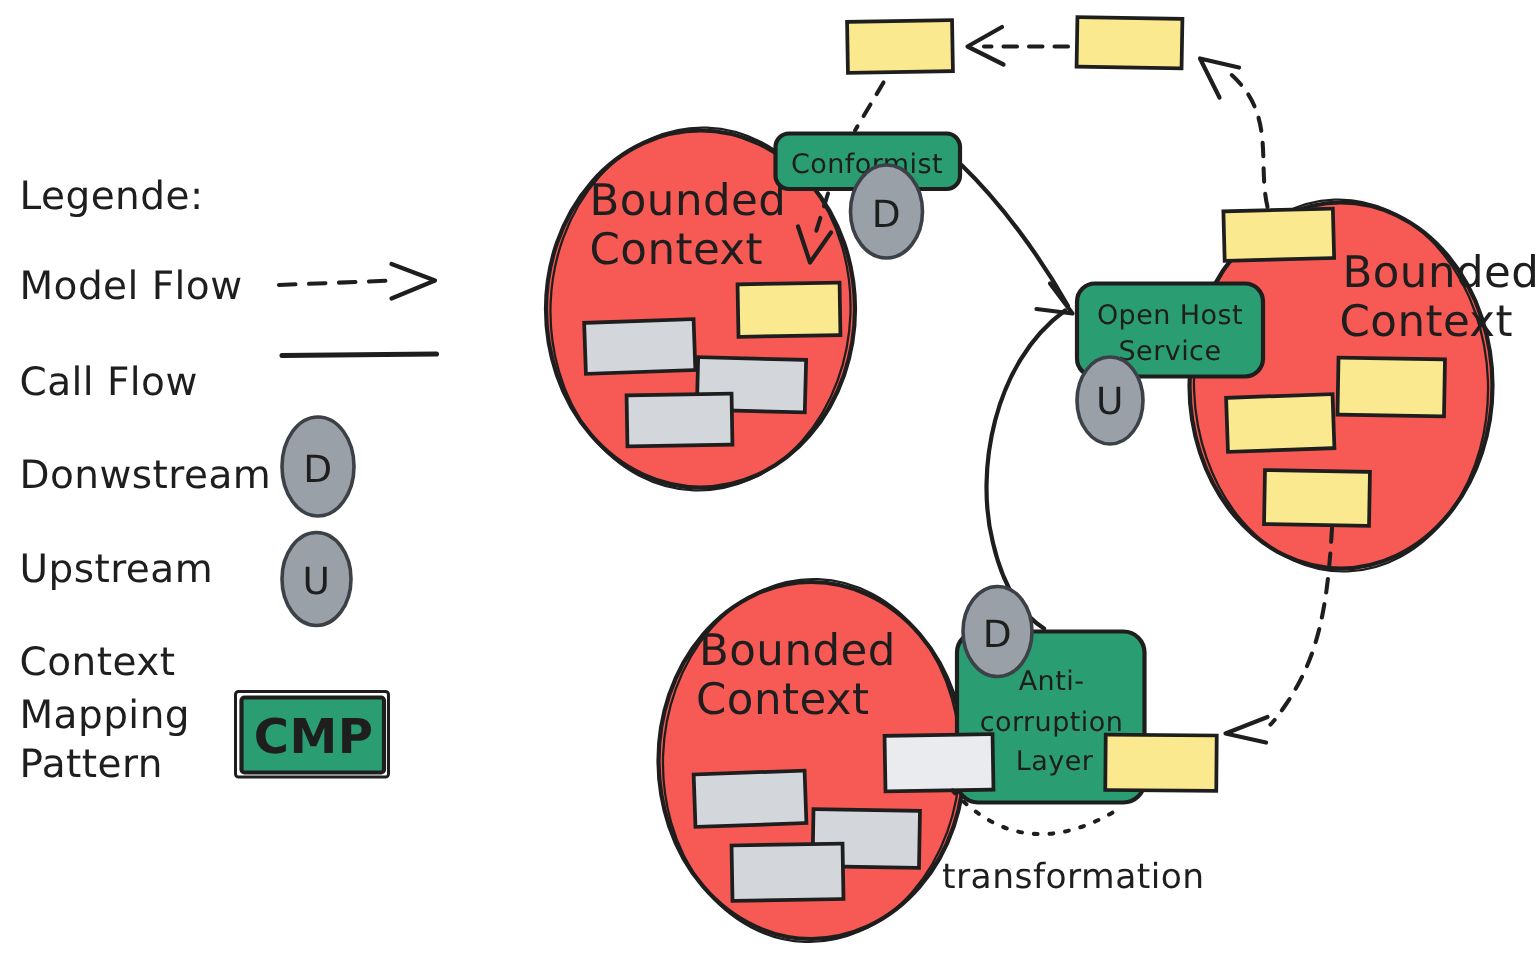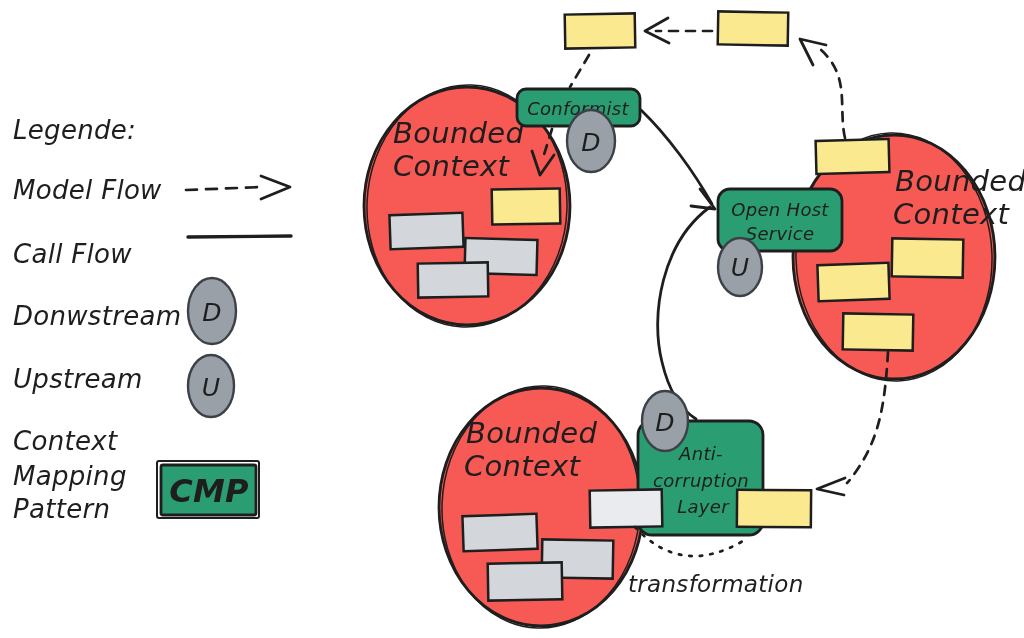--- a/index.html
+++ b/index.html
@@ -1,20 +1,20 @@
 <!DOCTYPE html>
 <html><head>
 <meta charset="utf-8">
 <style>
   html,body { margin:0; padding:0; }
   body {
     width:1024px; height:638px; background:#ffffff; overflow:hidden;
     font-family:"DejaVu Sans", sans-serif;
   }
-  .stage { position:relative; width:1024px; height:532px;font-style:italic; }
+  .stage { position:relative; width:1024px; height:532px; }
   svg { display:block; }
   
   .ink      { stroke:#1e1e1e; fill:none; stroke-linecap:round; stroke-linejoin:round; }
   .solid    { stroke-width:2.8; }
   .thick    { stroke-width:3.4; }
   .dashed   { stroke-width:2.7; stroke-dasharray:11 9; }
   .dashed-s { stroke-width:2.7; stroke-dasharray:9 8; }
   .dotted   { stroke-width:2.7; stroke-dasharray:2.5 8; }
   .head     { stroke-width:2.8; fill:none; }
   

